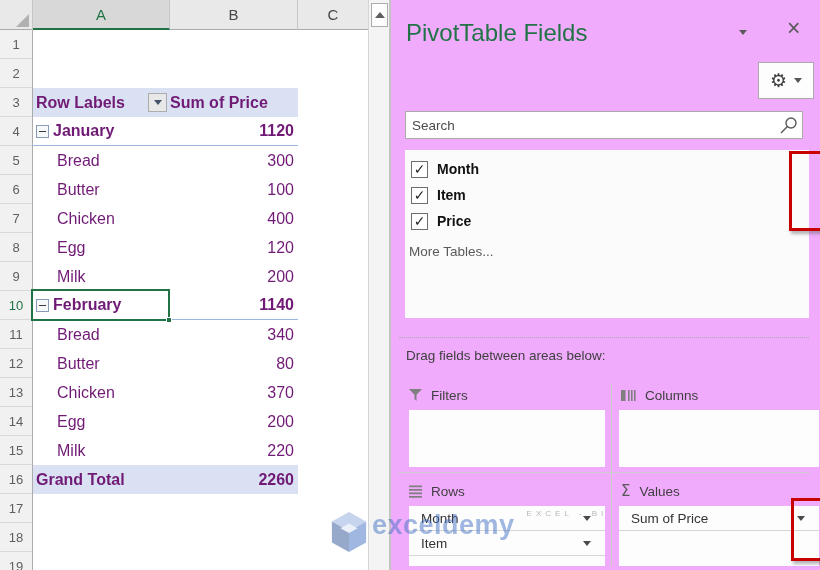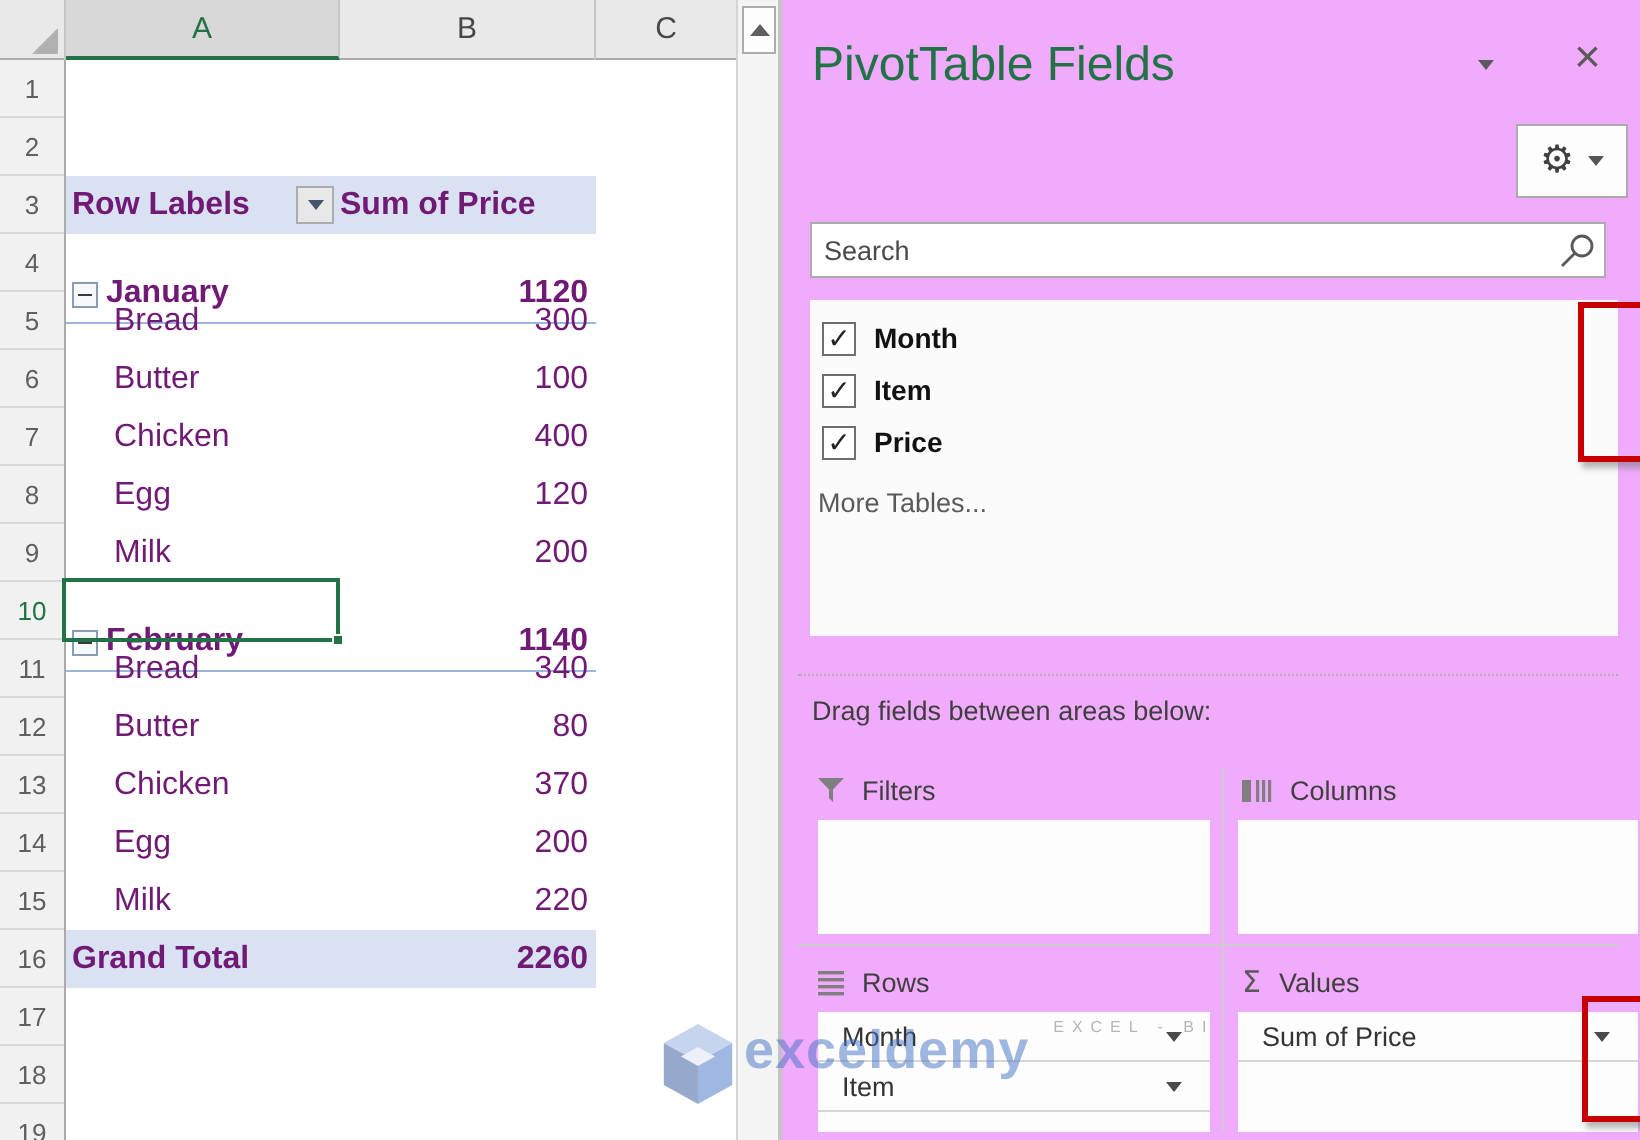--- a/index.html
+++ b/index.html
@@ -16,21 +16,21 @@
   .colhead.sel { background:#D8D8D8; color:#217346; border-bottom:2px solid #217346; }
   .ch-a { left:33px; width:137px; }
   .ch-b { left:170px; width:128px; }
   .ch-c { left:298px; width:70px; border-right:none; }
   .rowstrip { position:absolute; left:0; top:30px; width:33px; height:540px; background:#F1F1F1; border-right:1px solid #ABABAB; overflow:hidden; }
   .rownum { width:100%; height:29px; line-height:29px; text-align:center; font-size:13px; color:#5F5F5F; border-bottom:1px solid #D9D9D9; }
   .rownum.sel { color:#217346; font-weight:400; }
 
   .prow { position:absolute; left:33px; width:265px; height:29px; display:flex; font-size:16px; color:#701a75; }
   .prow.band { background:#D9E1F2; }
-  .prow.subline { border-bottom:1px solid #9CB7DC;margin-top:16px; }
+  .prow.subline { border-bottom:1px solid #9CB7DC; }
   .pc-a { width:137px; height:100%; display:flex; align-items:center; padding-left:3px; position:relative; }
   .pc-b { width:128px; height:100%; display:flex; align-items:center; justify-content:flex-end; padding-right:4px; }
   .bold { font-weight:700; }
   .pc-a.item { padding-left:24px; }
   .collapse { width:13px; height:13px; border:1px solid #8A9BB8; background:#F6F8FA; margin-right:4px; display:flex; align-items:center; justify-content:center; flex:0 0 13px; }
   .collapse i { display:block; width:7px; height:1px; background:#3A3A3A; }
   .filterbtn { position:absolute; right:3px; top:5px; width:19px; height:19px; background:#E8E8E8; border:1px solid #ACACAC; display:flex; align-items:center; justify-content:center; }
   .caret { width:0; height:0; border-left:4.5px solid transparent; border-right:4.5px solid transparent; border-top:5px solid #555; }
   .filterbtn .caret { border-top-color:#44546A; border-top-width:5px; }
   .selrect { position:absolute; left:31px; top:289px; width:139px; height:32px; border:2px solid #217346; pointer-events:none; z-index:30; }

